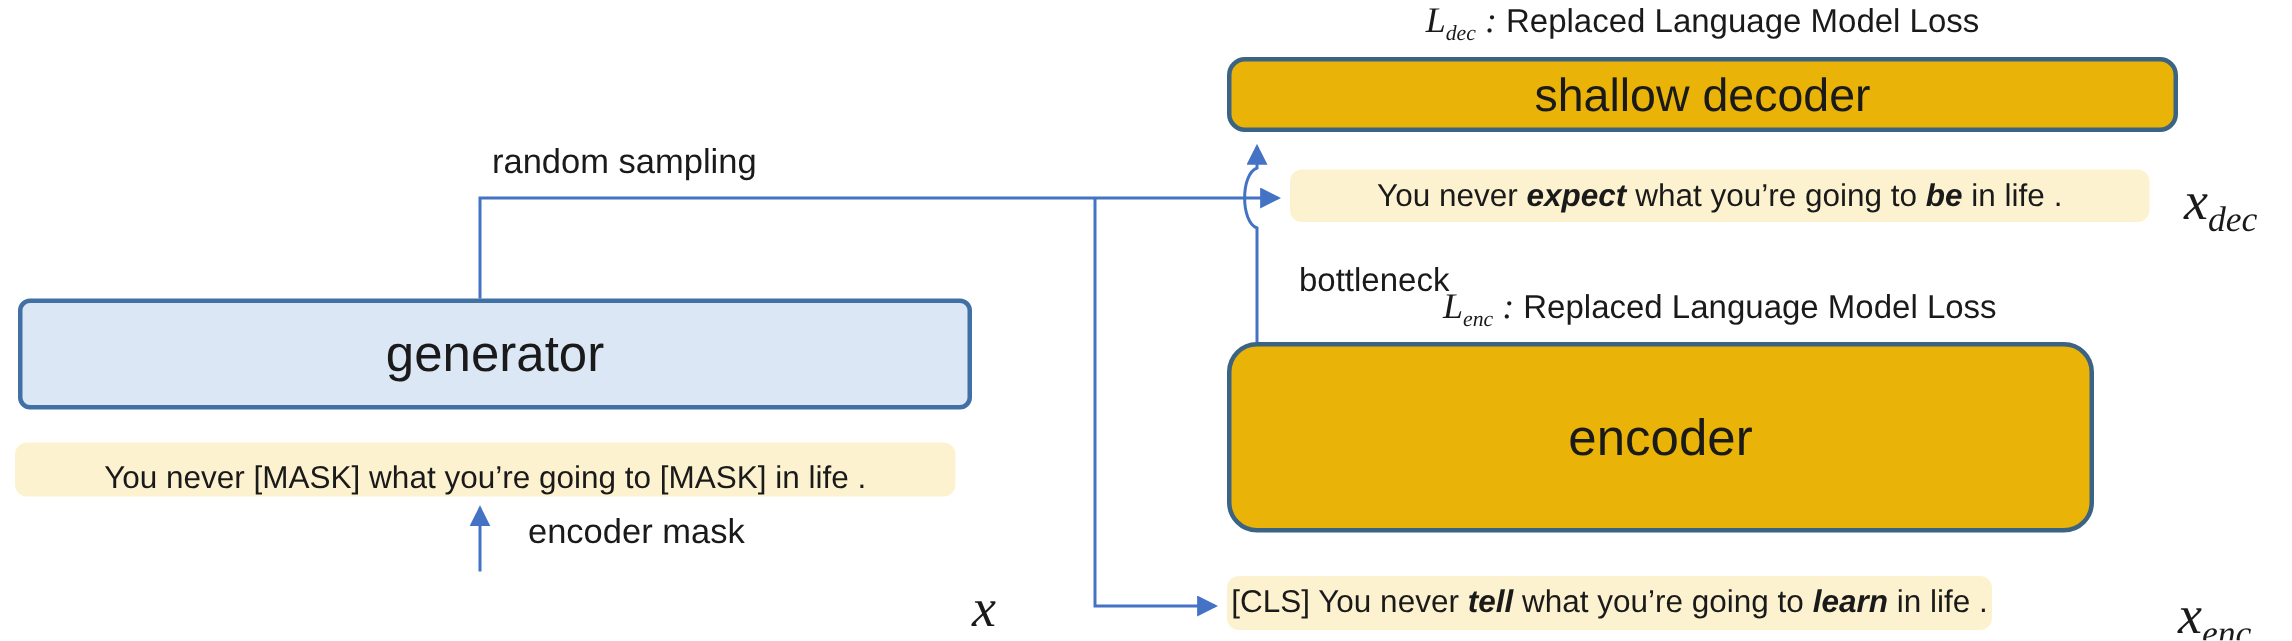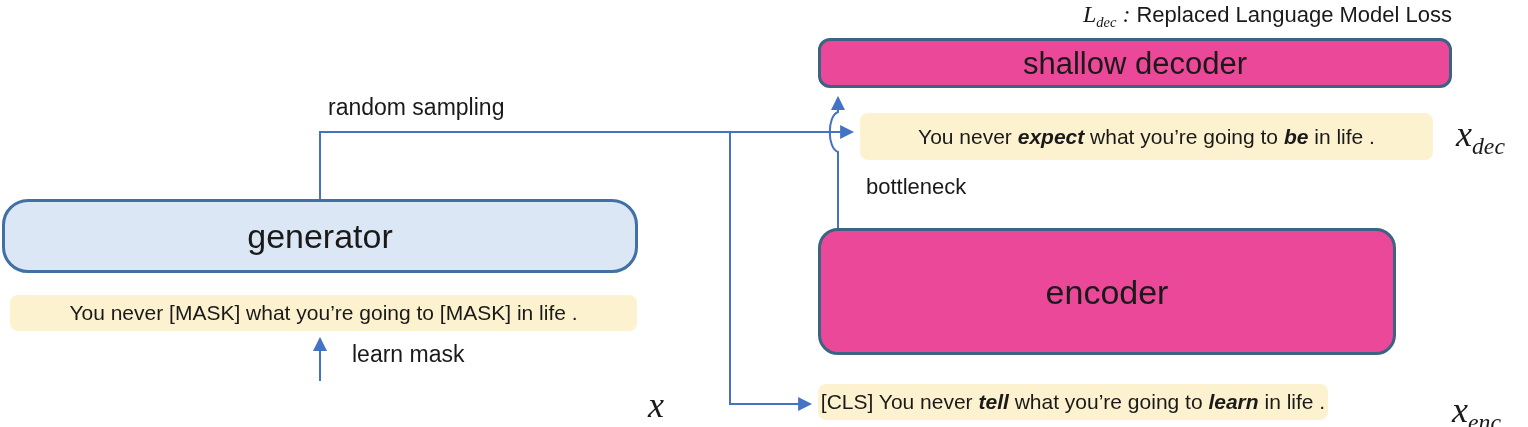--- a/index.html
+++ b/index.html
@@ -14,21 +14,21 @@
   }
   .canvas > div { position: absolute; box-sizing: border-box; }
   svg.arrows { position: absolute; left: 0; top: 0; }
 
   
   .model {
     display: flex; align-items: center; justify-content: center;
     text-align: center;
   }
   .model.green {
-    background: #ec4899;
+    background: #eab308;
     border: 3px solid #3b6383;
   }
   .model.blue {
     background: #dbe7f4;
     border: 3px solid #4170a4;
   }
   .model span { line-height: 1; }
 
   
   .sentence {
@@ -77,61 +77,64 @@
       </marker>
     </defs>
     <g stroke="#4472c4" stroke-width="2" fill="none">
       <path d="M320 381 L320 339" marker-end="url(#ah)"></path>
       <path d="M320 199 L320 132 L852 132" marker-end="url(#ah)"></path>
       <path d="M730 132 L730 404 L810 404" marker-end="url(#ah)"></path>
       <path d="M838 229 L838 152 C827 148 827 116 838 112 L838 98" marker-end="url(#ah)"></path>
     </g>
   </svg>
 
-  <div class="model blue" style="left:2px; top:199px; width:636px; height:74px; border-radius:26px; font-size:34px;">
+  <div class="model blue" style="left:12px; top:199px; width:636px; height:74px; border-radius:8px; font-size:34px;">
     <span>generator</span>
   </div>
 
-  <div class="sentence" style="left:10px; top:295px; width:627px; height:36px;">
+  <div class="sentence" style="left:10px; top:295px; width:627px; height:36px;align-items:flex-end;">
     <span>You never [MASK] what you’re going to [MASK] in life .</span>
   </div>
 
   <div class="edge-label" style="left:352px; top:341px;">
-    <span>learn mask</span>
+    <span>encoder mask</span>
   </div>
 
 
   <div class="math-label" style="left:648px; top:384px;">
     <span>x</span><sub></sub>
   </div>
 
   <div class="edge-label" style="left:328px; top:94px;text-align:center;">
     <span>random sampling</span>
   </div>
 
-  <div class="loss-label" style="left:818px; top:1px; width:634px; text-align:right;">
+  <div class="loss-label" style="left:818px; top:1px; width:634px; text-align:center;">
     <span class="math">L</span><sub>dec</sub><span class="math"> : </span><span>Replaced Language Model Loss</span>
   </div>
 
   <div class="model green" style="left:818px; top:38px; width:634px; height:50px; border-radius:12px; font-size:31px;">
     <span>shallow decoder</span>
   </div>
 
-  <div class="sentence" style="left:860px; top:113px; width:573px; height:47px;">
+  <div class="sentence" style="left:860px; top:113px; width:573px; height:35px;">
     <span>You never </span><span class="em-word">expect</span><span> what you’re going to </span><span class="em-word">be</span><span> in life .</span>
   </div>
 
   <div class="math-label" style="left:1456px; top:113px;">
     <span>x</span><sub>dec</sub>
   </div>
 
   <div class="edge-label" style="left:846px; top:174px; font-size:22px;margin-left:20px;">
     <span>bottleneck</span>
   </div>
 
+  <div class="loss-label" style="left:962px; top:192px;">
+    <span class="math">L</span><sub>enc</sub><span class="math"> : </span><span>Replaced Language Model Loss</span>
+  </div>
 
   <div class="model green" style="left:818px; top:228px; width:578px; height:127px; border-radius:20px; font-size:34px;">
     <span>encoder</span>
   </div>
 
   <div class="sentence" style="left:818px; top:384px; width:510px; height:36px;">
     <span>[CLS] You never </span><span class="em-word">tell</span><span> what you’re going to </span><span class="em-word">learn</span><span> in life .</span>
   </div>
 
   <div class="math-label" style="left:1452px; top:389px;">

